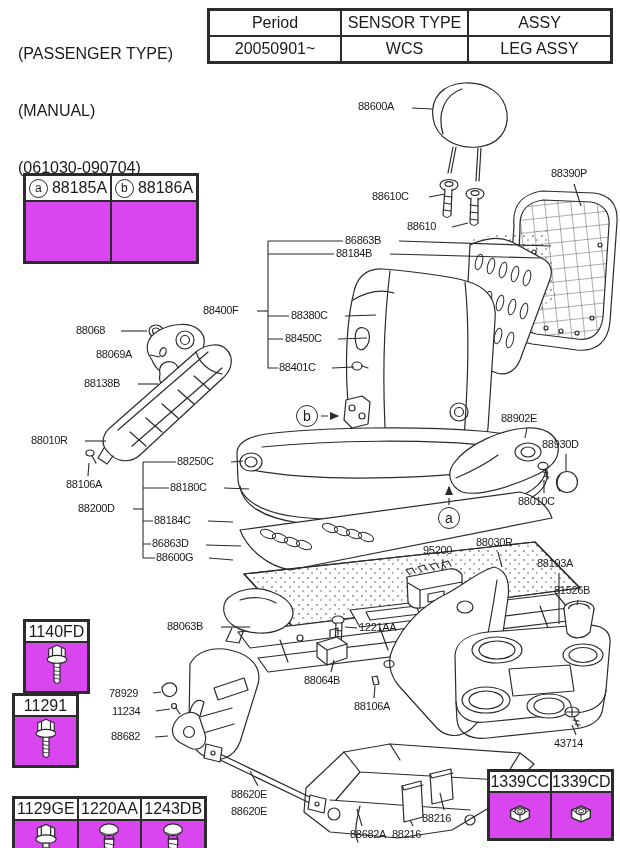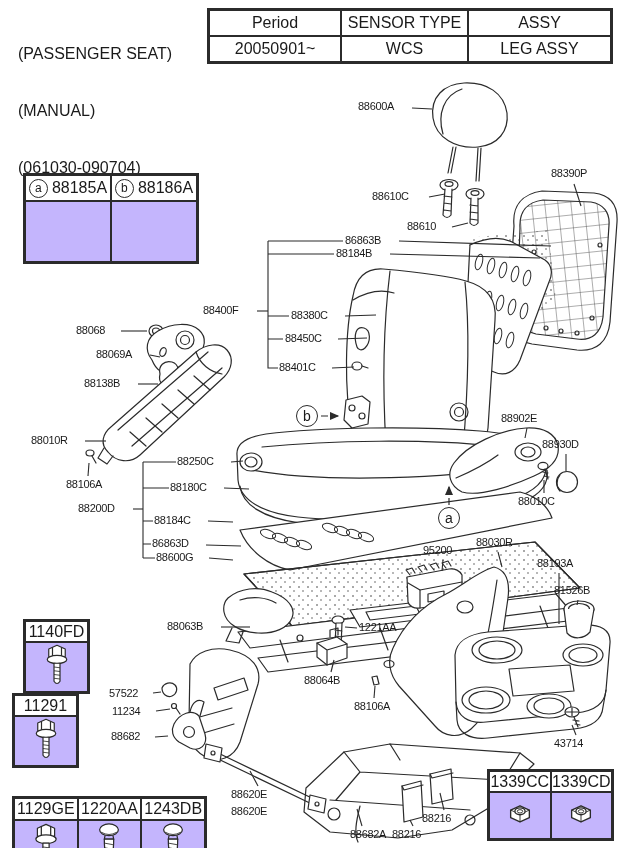--- a/index.html
+++ b/index.html
@@ -2,21 +2,21 @@
 <html><head>
 <meta charset="utf-8">
 <style>
   html,body{margin:0;padding:0;background:#fff;}
   #stage{position:relative;width:620px;height:848px;background:#fff;overflow:hidden;
          font-family:"Liberation Sans",sans-serif;color:#1a1a1a;}
   #art{position:absolute;left:0;top:0;z-index:1;}
   .title-block{position:absolute;left:18px;top:6px;z-index:3;font-size:16px;line-height:19px;white-space:pre;}
   .pl{position:absolute;z-index:3;font-size:11px;line-height:14px;white-space:nowrap;letter-spacing:-0.3px;}
   .grid-table{position:absolute;z-index:3;border:2px solid #2b2b2b;box-sizing:border-box;
-              display:grid;background:#c4b5fd;}
+              display:grid;background:#d946ef;}
   .grid-table .cell{border:1px solid #2b2b2b;display:flex;align-items:center;justify-content:center;
                     font-size:16px;box-sizing:border-box;background:#fff;}
   .grid-table .icon-cell{background:transparent;}
   .callout{position:absolute;z-index:4;width:22px;height:22px;border:1.4px solid #2b2b2b;border-radius:50%;
            display:flex;align-items:center;justify-content:center;font-size:14px;background:#fff;box-sizing:border-box;}
   .circ-letter{display:inline-flex;width:17px;height:17px;border:1.2px solid #2b2b2b;border-radius:50%;
                align-items:center;justify-content:center;font-size:12px;margin-right:4px;background:#fff;}
   .hdr-flex{display:flex;align-items:center;justify-content:center;}
 </style>
 </head>
@@ -350,21 +350,21 @@
     <path d="M444 810 L440 793"></path>
   </g>
 
   <g stroke="#2b2b2b" stroke-width="1.2" fill="none" stroke-dasharray="7 3 1.5 3">
     <path d="M321 416 L338 416" marker-end="url(#arr)"></path>
     <path d="M449 505 L449 487" marker-end="url(#arr)"></path>
   </g>
 </svg>
 
 <div class="title-block">
-  <div>(PASSENGER SEAT)</div>
+  <div>(PASSENGER TYPE)</div>
   <div>(MANUAL)</div>
   <div>(061030-090704)</div>
 </div>
 
 <div class="grid-table" style="left:207px;top:8px;width:406px;height:56px;grid-template-columns:132px 127px 1fr;grid-template-rows:1fr 1fr;">
   <div class="cell">Period</div>
   <div class="cell">SENSOR TYPE</div>
   <div class="cell">ASSY</div>
   <div class="cell">20050901~</div>
   <div class="cell">WCS</div>
@@ -409,21 +409,21 @@
 <div class="pl" style="left:542px;top:437px">88930D</div>
 <div class="pl" style="left:518px;top:494px">88010C</div>
 <div class="pl" style="left:423px;top:543px">95200</div>
 <div class="pl" style="left:476px;top:535px">88030R</div>
 <div class="pl" style="left:537px;top:556px">88193A</div>
 <div class="pl" style="left:554px;top:583px">81526B</div>
 <div class="pl" style="left:167px;top:619px">88063B</div>
 <div class="pl" style="left:359px;top:620px">1221AA</div>
 <div class="pl" style="left:304px;top:673px">88064B</div>
 <div class="pl" style="left:354px;top:699px">88106A</div>
-<div class="pl" style="left:109px;top:686px">57522</div>
+<div class="pl" style="left:109px;top:686px">78929</div>
 <div class="pl" style="left:112px;top:704px">11234</div>
 <div class="pl" style="left:111px;top:729px">88682</div>
 <div class="pl" style="left:554px;top:736px">43714</div>
 <div class="pl" style="left:231px;top:787px">88620E</div>
 <div class="pl" style="left:231px;top:804px">88620E</div>
 <div class="pl" style="left:350px;top:827px">88682A</div>
 <div class="pl" style="left:392px;top:827px">88216</div>
 <div class="pl" style="left:422px;top:811px">88216</div>
 
 <div class="callout" style="left:296px;top:405px">b</div>

